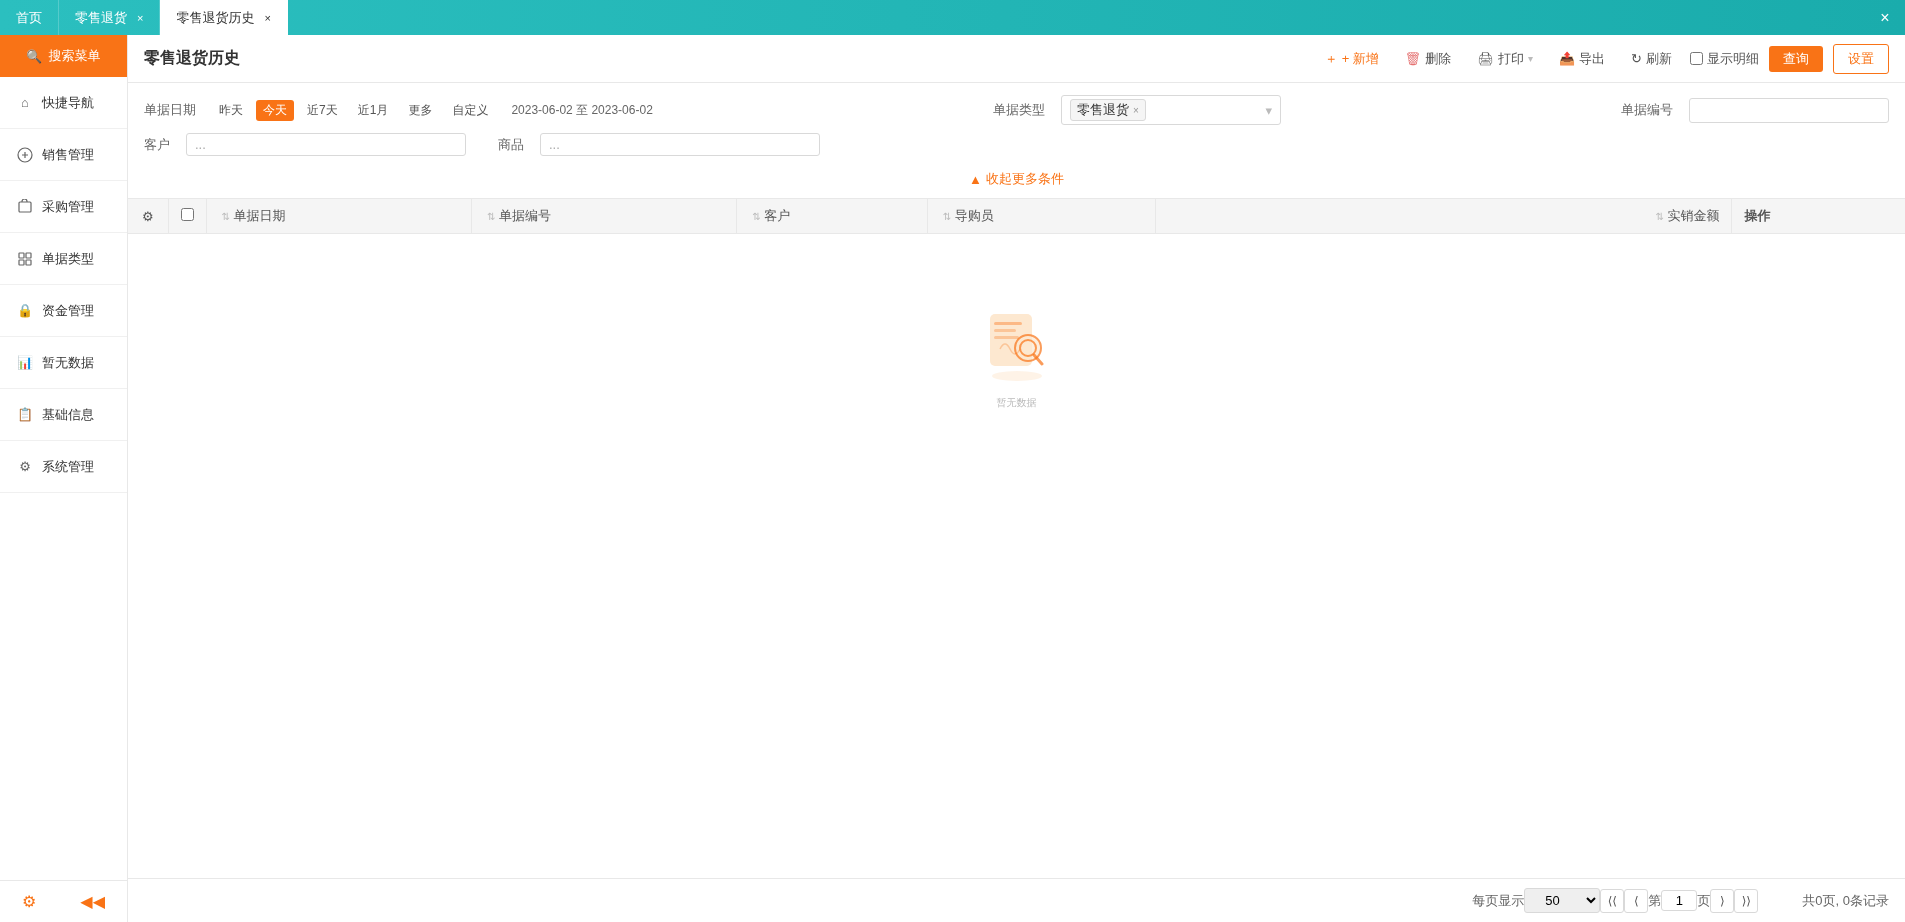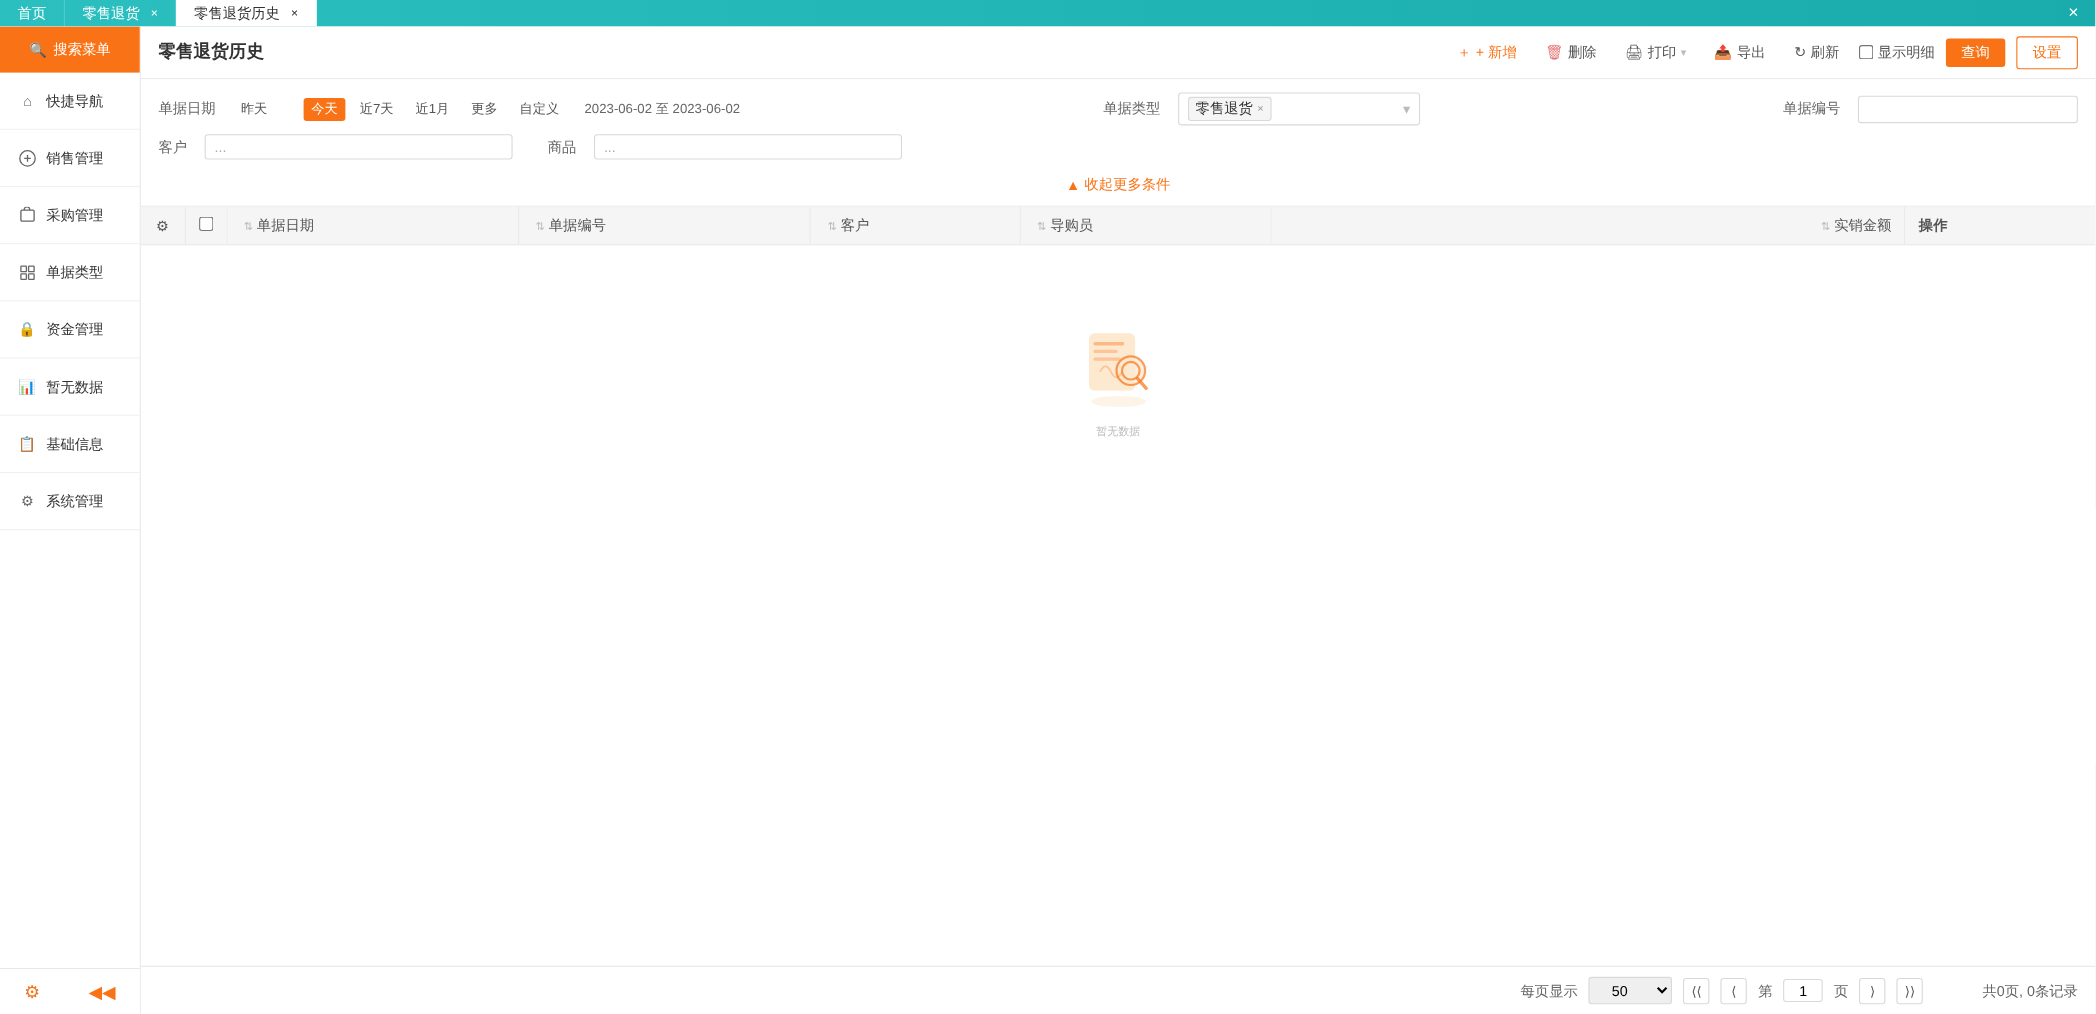--- a/index.html
+++ b/index.html
@@ -1,20 +1,20 @@
 <!DOCTYPE html>
 <html><head>
   <meta charset="utf-8">
   <style>
     * { box-sizing: border-box; margin: 0; padding: 0; font-family: 'Microsoft YaHei', Arial, sans-serif; font-size: 13px; }
     body { display: flex; flex-direction: column; height: 922px; overflow: hidden; background: #f5f5f5; }
 
     
     .top-bar {
-      height: 24px;
+      height: 35px;
       background: linear-gradient(90deg, #2bbfbf 0%, #1aacac 100%);
       display: flex;
       align-items: center;
       padding: 0 0 0 0;
       flex-shrink: 0;
       text-align: right;
     }
     .top-bar-tabs {
       display: flex;
       align-items: center;
@@ -203,21 +203,20 @@
     .date-btn {
       padding: 2px 7px;
       border-radius: 3px;
       cursor: pointer;
       font-size: 12px;
       color: #555;
     }
     .date-btn.active {
       background: #f97316;
       color: #fff;
-      margin-left: 20px;
     }
     .date-range-text {
       font-size: 12px;
       color: #666;
     }
     .filter-type-input {
       display: flex;
       align-items: center;
       border: 1px solid #d9d9d9;
       border-radius: 3px;
@@ -312,21 +311,20 @@
 
     
     .pagination {
       height: 44px;
       background: #fff;
       display: flex;
       align-items: center;
       justify-content: flex-end;
       padding: 0 16px;
       border-top: 1px solid #e8e8e8;
-      gap: 10px;
       flex-shrink: 0;
     }
     .pagination-label { color: #666; font-size: 13px; }
     .pagination-select {
       border: 1px solid #d9d9d9;
       border-radius: 3px;
       padding: 3px 16px;
       font-size: 13px;
       outline: none;
     }

